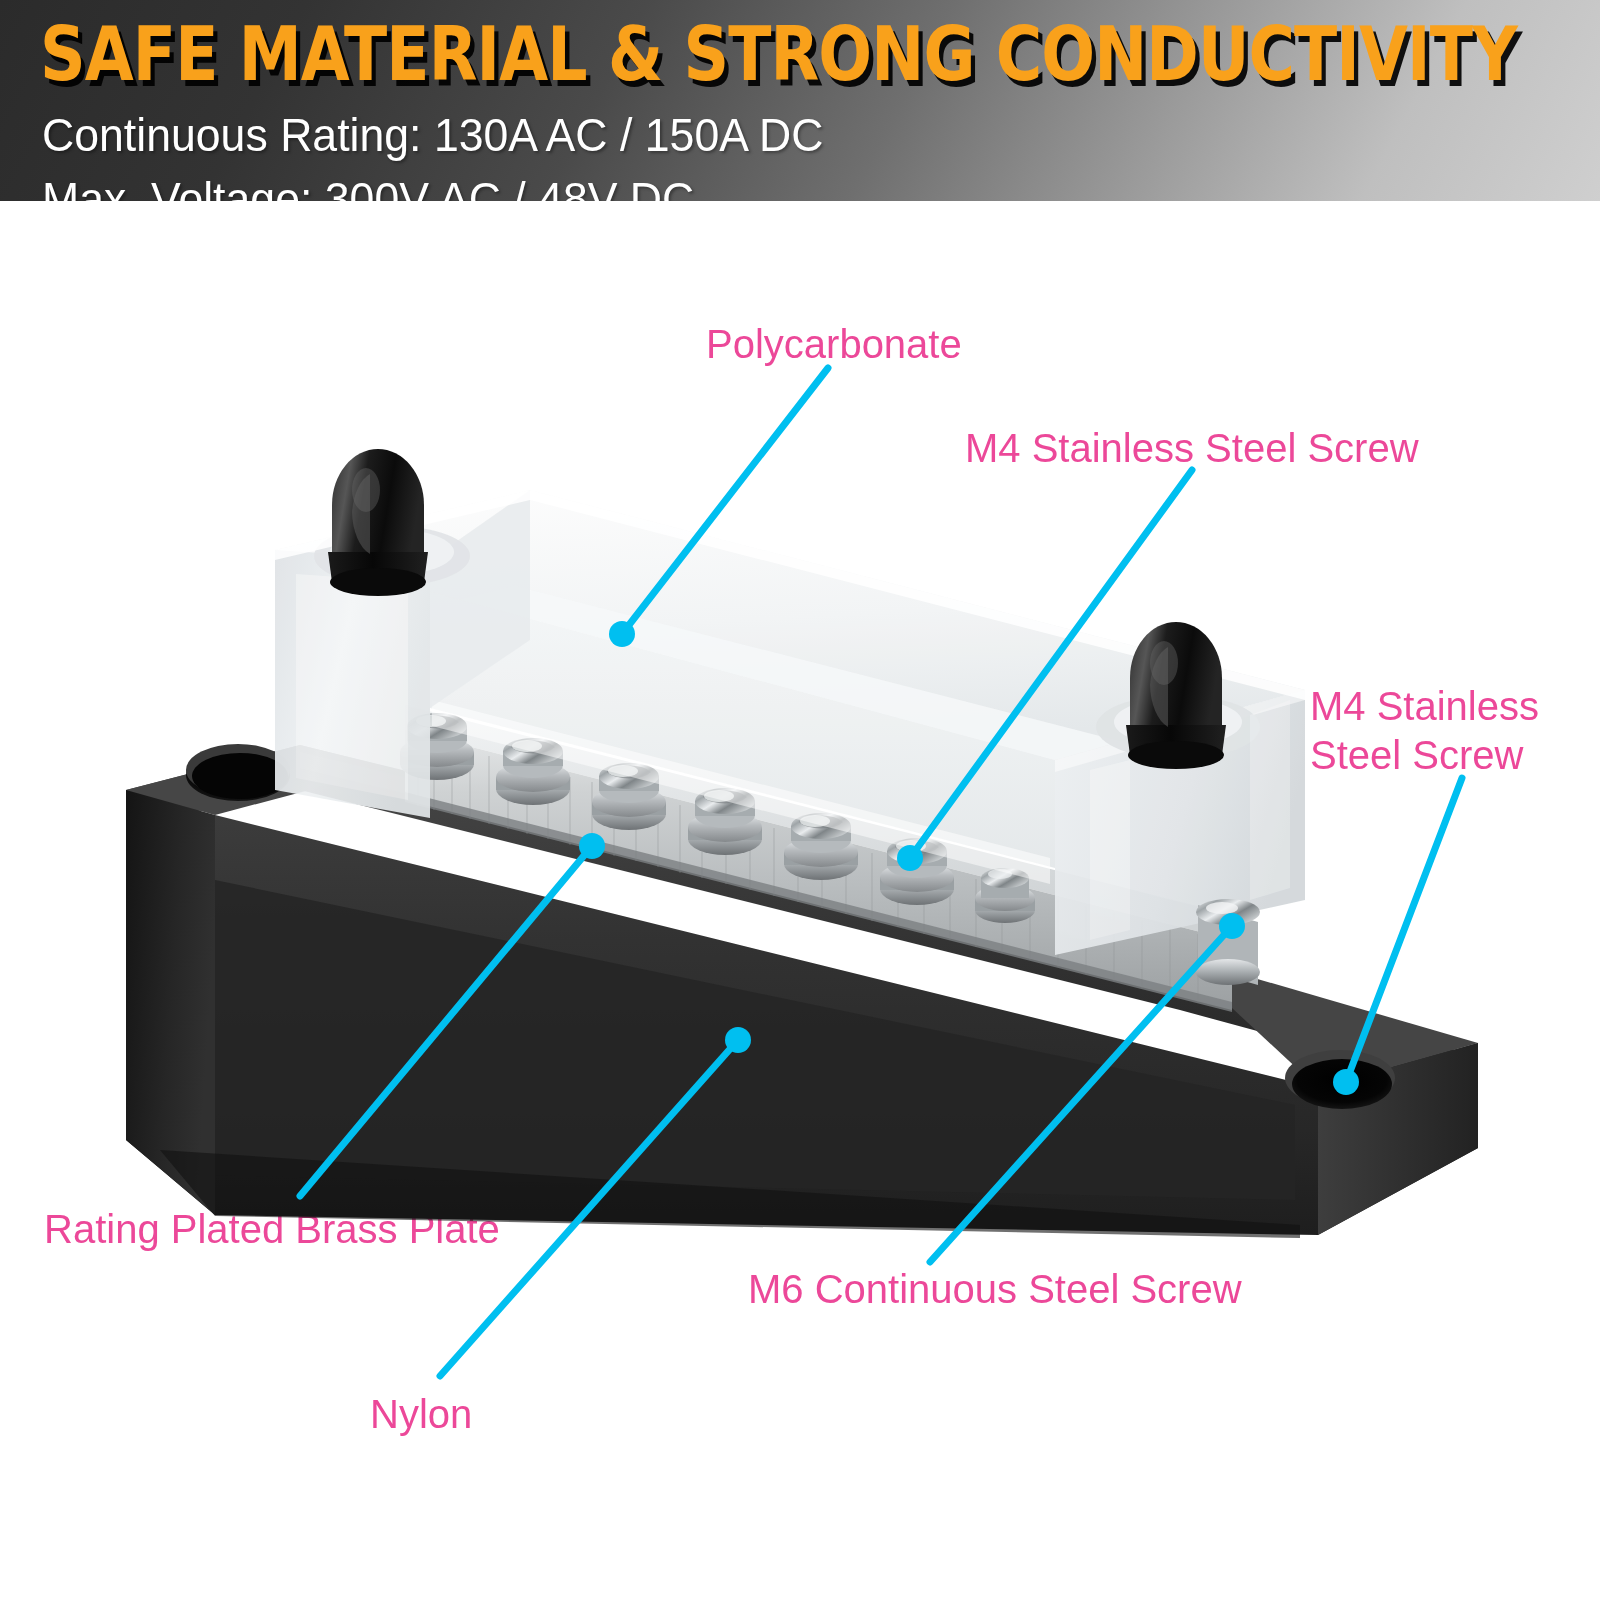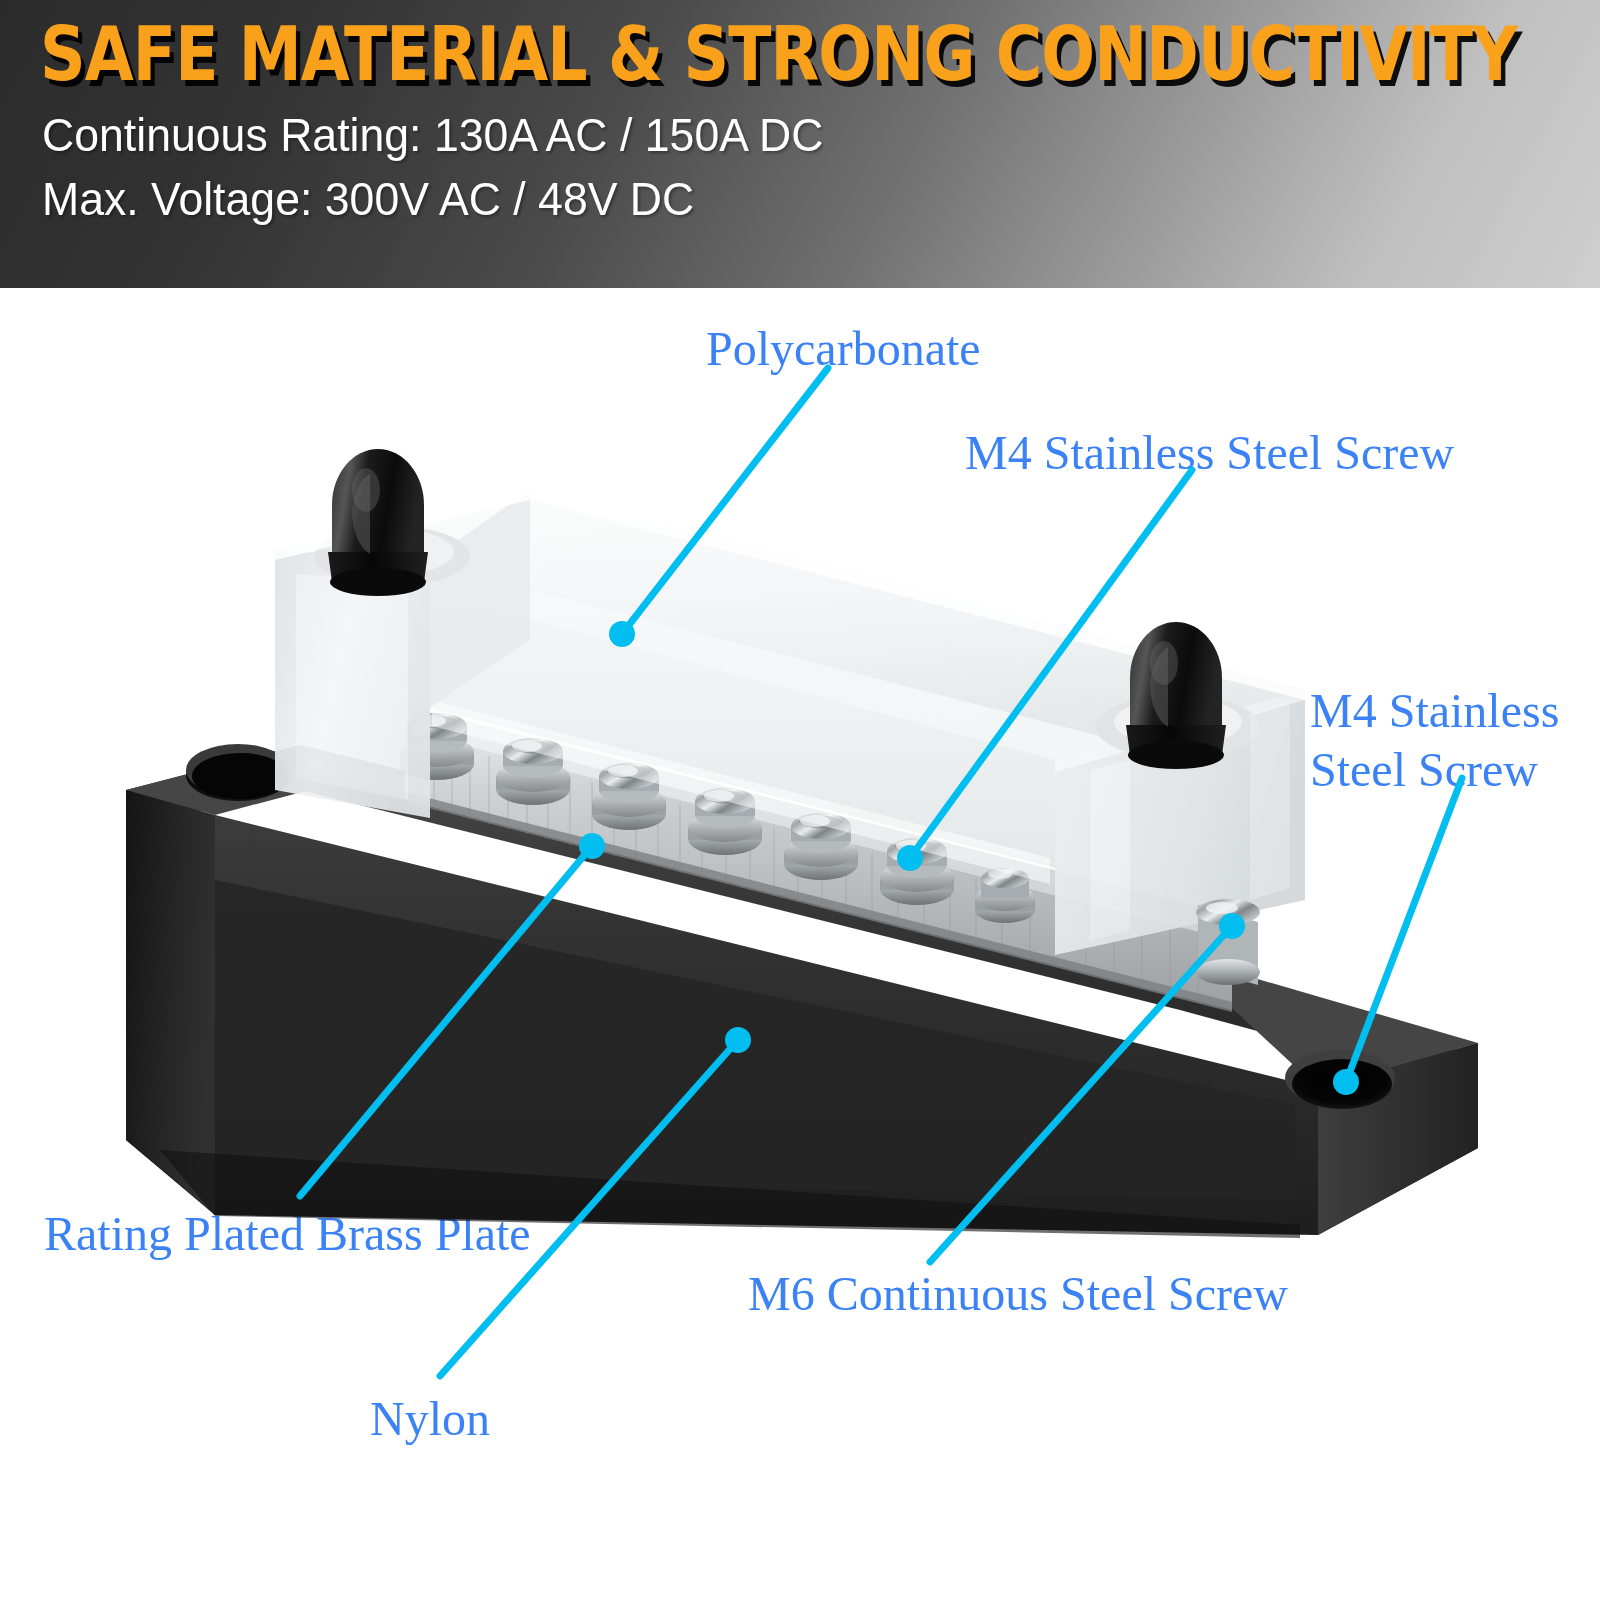--- a/index.html
+++ b/index.html
@@ -13,21 +13,21 @@
     position: relative;
     overflow: hidden;
     font-family: "Liberation Sans", sans-serif;
     -webkit-font-smoothing: antialiased;
   }
 
   
   #header-banner {
     position: absolute;
     left: 0; top: 0;
-    width: 1600px; height: 288px;
+    width: 1600px; height: 201px;
     background:
       linear-gradient(118deg,
         #2b2b2b 0%,
         #333333 18%,
         #4a4a4a 38%,
         #6f6f6f 56%,
         #9a9a9a 72%,
         #bfbfbf 86%,
         #cfcfcf 100%);
     overflow: hidden;
@@ -57,24 +57,24 @@
     transform: scaleX(0.97);
     transform-origin: left top;
     text-shadow: 2px 2px 3px rgba(0,0,0,0.35);
   }
   #header-spec-1 { top: 108px; }
   #header-spec-2 { top: 172px; }
 
   
   .callout-label {
     position: absolute;
-    font-family: Liberation Serif, serif;
-    font-size: 48px;
+    font-family: Liberation Sans, sans-serif;
+    font-size: 40px;
     font-weight: 400;
-    color: #3b82f6;
+    color: #ec4899;
     white-space: pre-line;
     line-height: 1.22;
   }
   #label-polycarbonate { left: 706px;  top: 320px; }
   #label-m4-top       { left: 965px;  top: 424px; }
   #label-m4-right     { left: 1310px; top: 682px; }
   #label-brass        { left: 44px;   top: 1205px; }
   #label-m6           { left: 748px;  top: 1265px; }
   #label-nylon        { left: 370px;  top: 1390px; text-align: right; }
 

